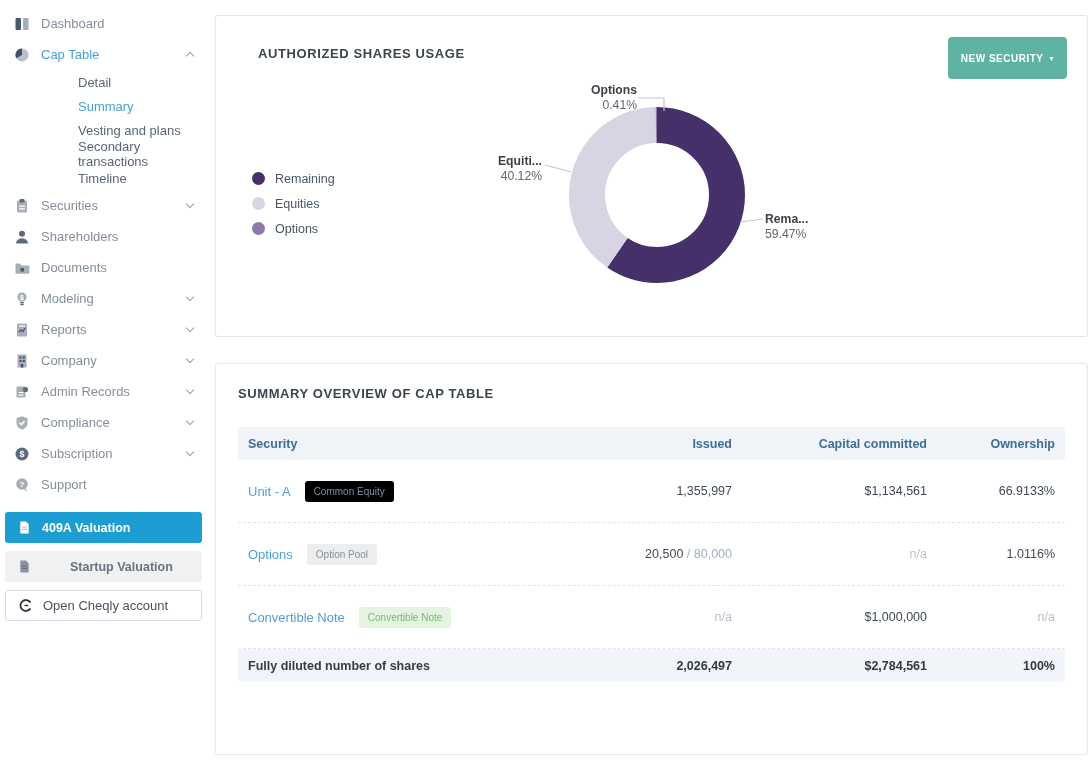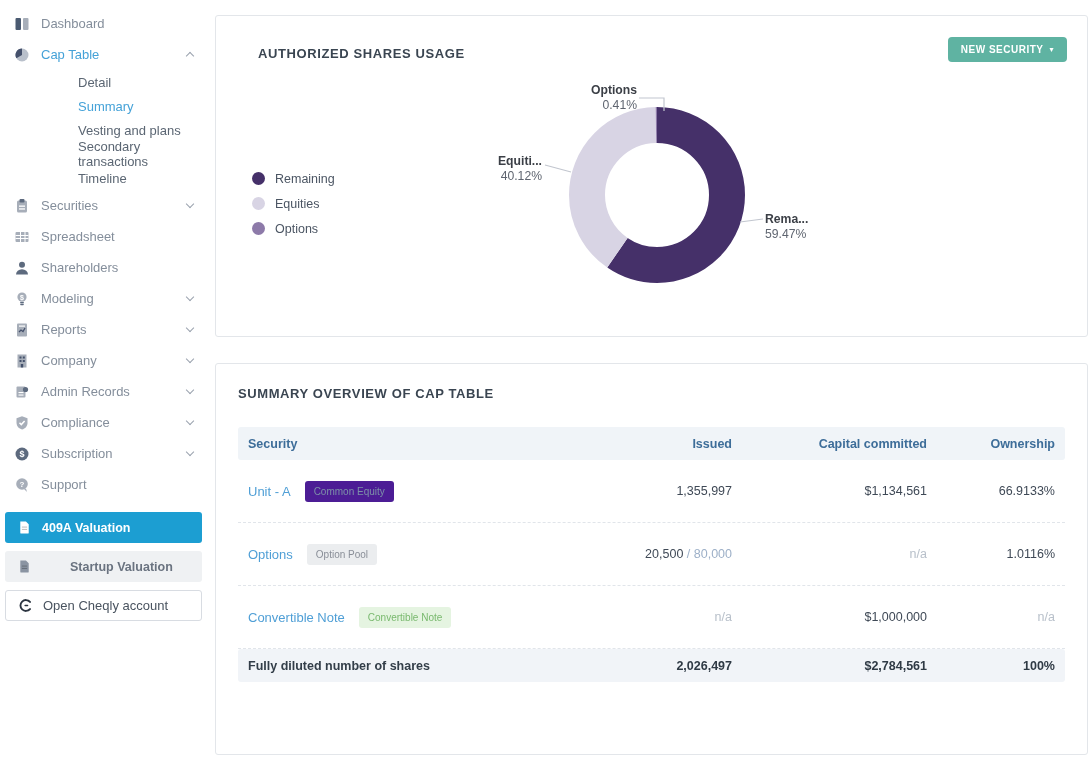--- a/index.html
+++ b/index.html
@@ -29,21 +29,21 @@
   .side-btn.outline { background:#fff; border:1px solid #d8dce2; color:#49535f; font-weight:400; font-size:13px; }
 
   
   .main { position:absolute; left:215px; top:15px; width:873px; }
   .card { background:#fff; border:1px solid #e3e6ea; border-radius:3px; position:relative; }
   .card-title { font-size:13px; font-weight:600; letter-spacing:.6px; color:#3a4551; }
 
   
   .chart-card { height:322px; }
   .chart-card .card-title { position:absolute; left:22px; top:30px;margin-left:20px; }
-  .new-sec-btn { position:absolute; right:20px; top:21px; height:25px; padding:0 13px;
+  .new-sec-btn { position:absolute; right:20px; top:21px; height:42px; padding:0 13px;
     background:#5fb3a2; color:#fff; border:none; border-radius:4px;
     font-size:10px; font-weight:700; letter-spacing:.5px; cursor:pointer;
     font-family:"Liberation Sans","DejaVu Sans",sans-serif; display:flex; align-items:center; gap:6px; }
   .new-sec-btn .caret { font-size:8px; }
 
   .legend { position:absolute; left:36px; top:150px; }
   .legend-item { display:flex; align-items:center; height:25px; cursor:pointer; }
   .legend-dot { width:13px; height:13px; border-radius:50%; margin-right:10px; }
   .legend-text { font-size:12.5px; color:#4b5563; }
 
@@ -64,21 +64,21 @@
   .tfoot { height:33px; background:#f1f4f8; border-radius:3px; display:flex; align-items:center; padding:0 10px; }
   .c-security { flex:1; display:flex; align-items:center; }
   .c-issued { width:165px; text-align:right; }
   .c-capital { width:195px; text-align:right; }
   .c-owner { width:128px; text-align:right; }
   .cell { font-size:12.5px; color:#3f4956; }
   .cell.na { color:#b8c0ca; }
   .link { font-size:13px; color:#4f9fd6; cursor:pointer; }
   .dim-suffix { color:#9db0c8; }
   .badge { margin-left:14px; font-size:10px; padding:5px 9px; border-radius:3px; cursor:default; }
-  .badge-blue { background:#4c1d95; color:#7d91a8; }
+  .badge-blue { background:#000000; color:#7d91a8; }
   .badge-gray { background:#ebedef; color:#8a8f98; }
   .badge-green { background:#e5f4e1; color:#79b96e; }
   .tfoot .flabel { flex:1; font-size:12.5px; font-weight:700; color:#333e49; }
   .tfoot .cell { font-weight:700; color:#2f3a45; }
 </style>
 </head>
 <body>
 
 <nav class="sidebar" id="sidebar">
     <div class="side-item">
@@ -123,37 +123,34 @@
           <rect x="5" y="7.5" width="6" height="1.3" fill="#fff"></rect>
           <rect x="5" y="10.3" width="6" height="1.3" fill="#fff"></rect>
         </svg>
       </span>
       <span class="lbl">Securities</span>
       <span class="chev down"></span>
     </div>
     <div class="side-item">
       <span class="icon">
         <svg viewBox="0 0 16 16">
-          <rect x="1.5" y="3" width="13" height="10" rx="1" fill="#a7aeb9"></rect>
-          <rect x="1.5" y="6" width="13" height="1" fill="#fff"></rect>
-          <rect x="1.5" y="9" width="13" height="1" fill="#fff"></rect>
-          <rect x="6" y="3" width="1" height="10" fill="#fff"></rect>
-          <rect x="10.5" y="3" width="1" height="10" fill="#fff"></rect>
-        </svg>
-      </span>
-      <span class="lbl">Spreadsheet</span>
-    </div>
-    <div class="side-item">
-      <span class="icon">
-        <svg viewBox="0 0 16 16">
           <circle cx="8" cy="4.8" r="3" fill="#5d6a7e"></circle>
           <path d="M2 14.5 a6 5.2 0 0 1 12 0 Z" fill="#5d6a7e"></path>
         </svg>
       </span>
       <span class="lbl">Shareholders</span>
+    </div>
+    <div class="side-item">
+      <span class="icon">
+        <svg viewBox="0 0 16 16">
+          <path d="M1.5 3.5 h4.5 l1.5 2 h7 a.8.8 0 0 1 .8.8 v6.4 a1 1 0 0 1 -1 1 h-11.8 a1 1 0 0 1 -1 -1 z" fill="#a7aeb9"></path>
+          <rect x="6.5" y="8" width="3.5" height="3.5" rx=".6" fill="#4a5a71"></rect>
+        </svg>
+      </span>
+      <span class="lbl">Documents</span>
     </div>
     <div class="side-item">
       <span class="icon">
         <svg viewBox="0 0 16 16">
           <circle cx="8" cy="6" r="4.6" fill="#a7aeb9"></circle>
           <rect x="6.2" y="10.8" width="3.6" height="1.5" fill="#5d6a7e"></rect>
           <rect x="6.2" y="12.8" width="3.6" height="1.5" rx=".7" fill="#5d6a7e"></rect>
           <text x="8" y="8.6" text-anchor="middle" font-size="7" font-weight="bold" fill="#fff">$</text>
         </svg>
       </span>

